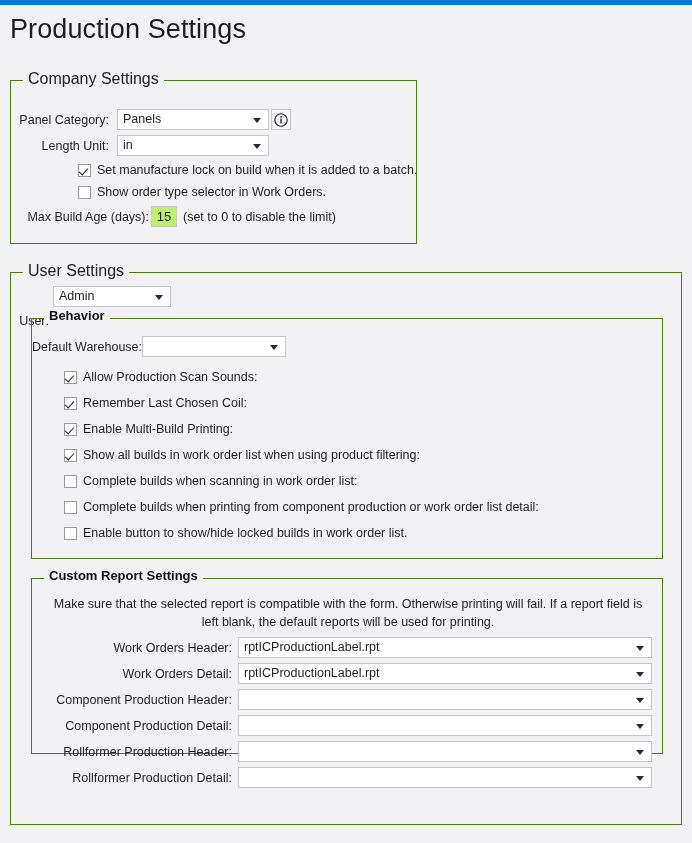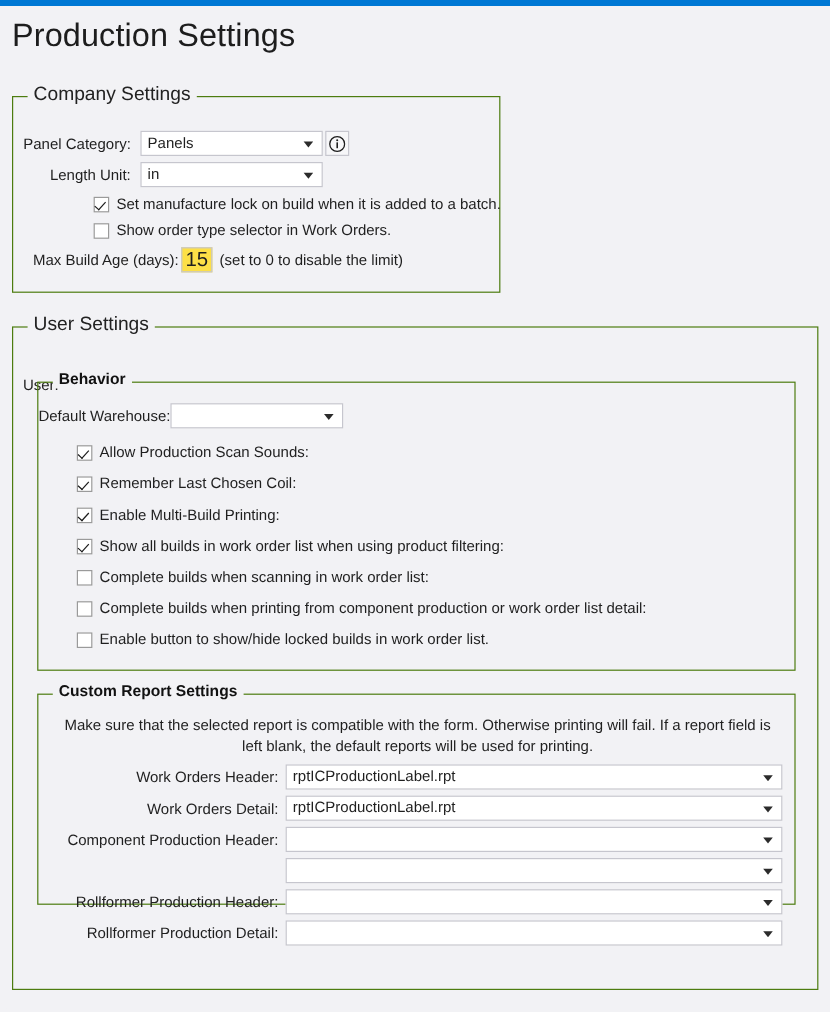--- a/index.html
+++ b/index.html
@@ -75,24 +75,24 @@
     margin-top: -2px;
     width: 0; height: 0;
     border-left: 4.5px solid transparent;
     border-right: 4.5px solid transparent;
     border-top: 5px solid #2b2b2b;
   }
 
   
   .textbox {
     position: absolute;
-    background: #fde047;
+    background: #bef264;
     border: 1px solid #c6c6ce;
     height: 21px;
-    font-size: 17px;
+    font-size: 13px;
     line-height: 19px;
     color: #1f1f1f;
     text-align: center;
   }
 
   
   .info-btn {
     position: absolute;
     width: 20px; height: 21px;
     border: 1px solid #c6c6ce;
@@ -177,20 +177,24 @@
 
     <div class="fld-label" style="left:0px; top:126px; width:138px;">Max Build Age (days):</div>
     <div class="textbox" style="left:140px; top:125px; width:26px;">15</div>
     <div class="fld-label" style="left:172px; top:126px; text-align:left;">(set to 0 to disable the limit)</div>
   </div>
 
   <div class="group" style="left:10px; top:272px; width:672px; height:553px;">
     <div class="group-title title-lg">User Settings</div>
 
     <div class="fld-label" style="left:0px; top:14px; width:38px;margin-top:24px;">User:</div>
+    <div class="combo" style="left:42px; top:13px; width:118px;">
+      <span>Admin</span>
+      <span class="arrow"></span>
+    </div>
 
     <div class="group" style="left:20px; top:45px; width:632px; height:241px;">
       <div class="group-title title-sm">Behavior</div>
 
       <div class="fld-label" style="left:0px; top:18px; width:106px;">Default Warehouse:</div>
       <div class="combo" style="left:110px; top:17px; width:144px;">
         <span></span>
         <span class="arrow"></span>
       </div>
 
@@ -246,20 +250,21 @@
         <span>rptICProductionLabel.rpt</span>
         <span class="arrow"></span>
       </div>
 
       <div class="fld-label" style="left:0px; top:111px; width:200px;">Component Production Header:</div>
       <div class="combo" style="left:206px; top:110px; width:414px;">
         <span></span>
         <span class="arrow"></span>
       </div>
 
+      <div class="fld-label" style="left:0px; top:137px; width:200px;">Component Production Detail:</div>
       <div class="combo" style="left:206px; top:136px; width:414px;">
         <span></span>
         <span class="arrow"></span>
       </div>
 
       <div class="fld-label" style="left:0px; top:163px; width:200px;">Rollformer Production Header:</div>
       <div class="combo" style="left:206px; top:162px; width:414px;">
         <span></span>
         <span class="arrow"></span>
       </div>

